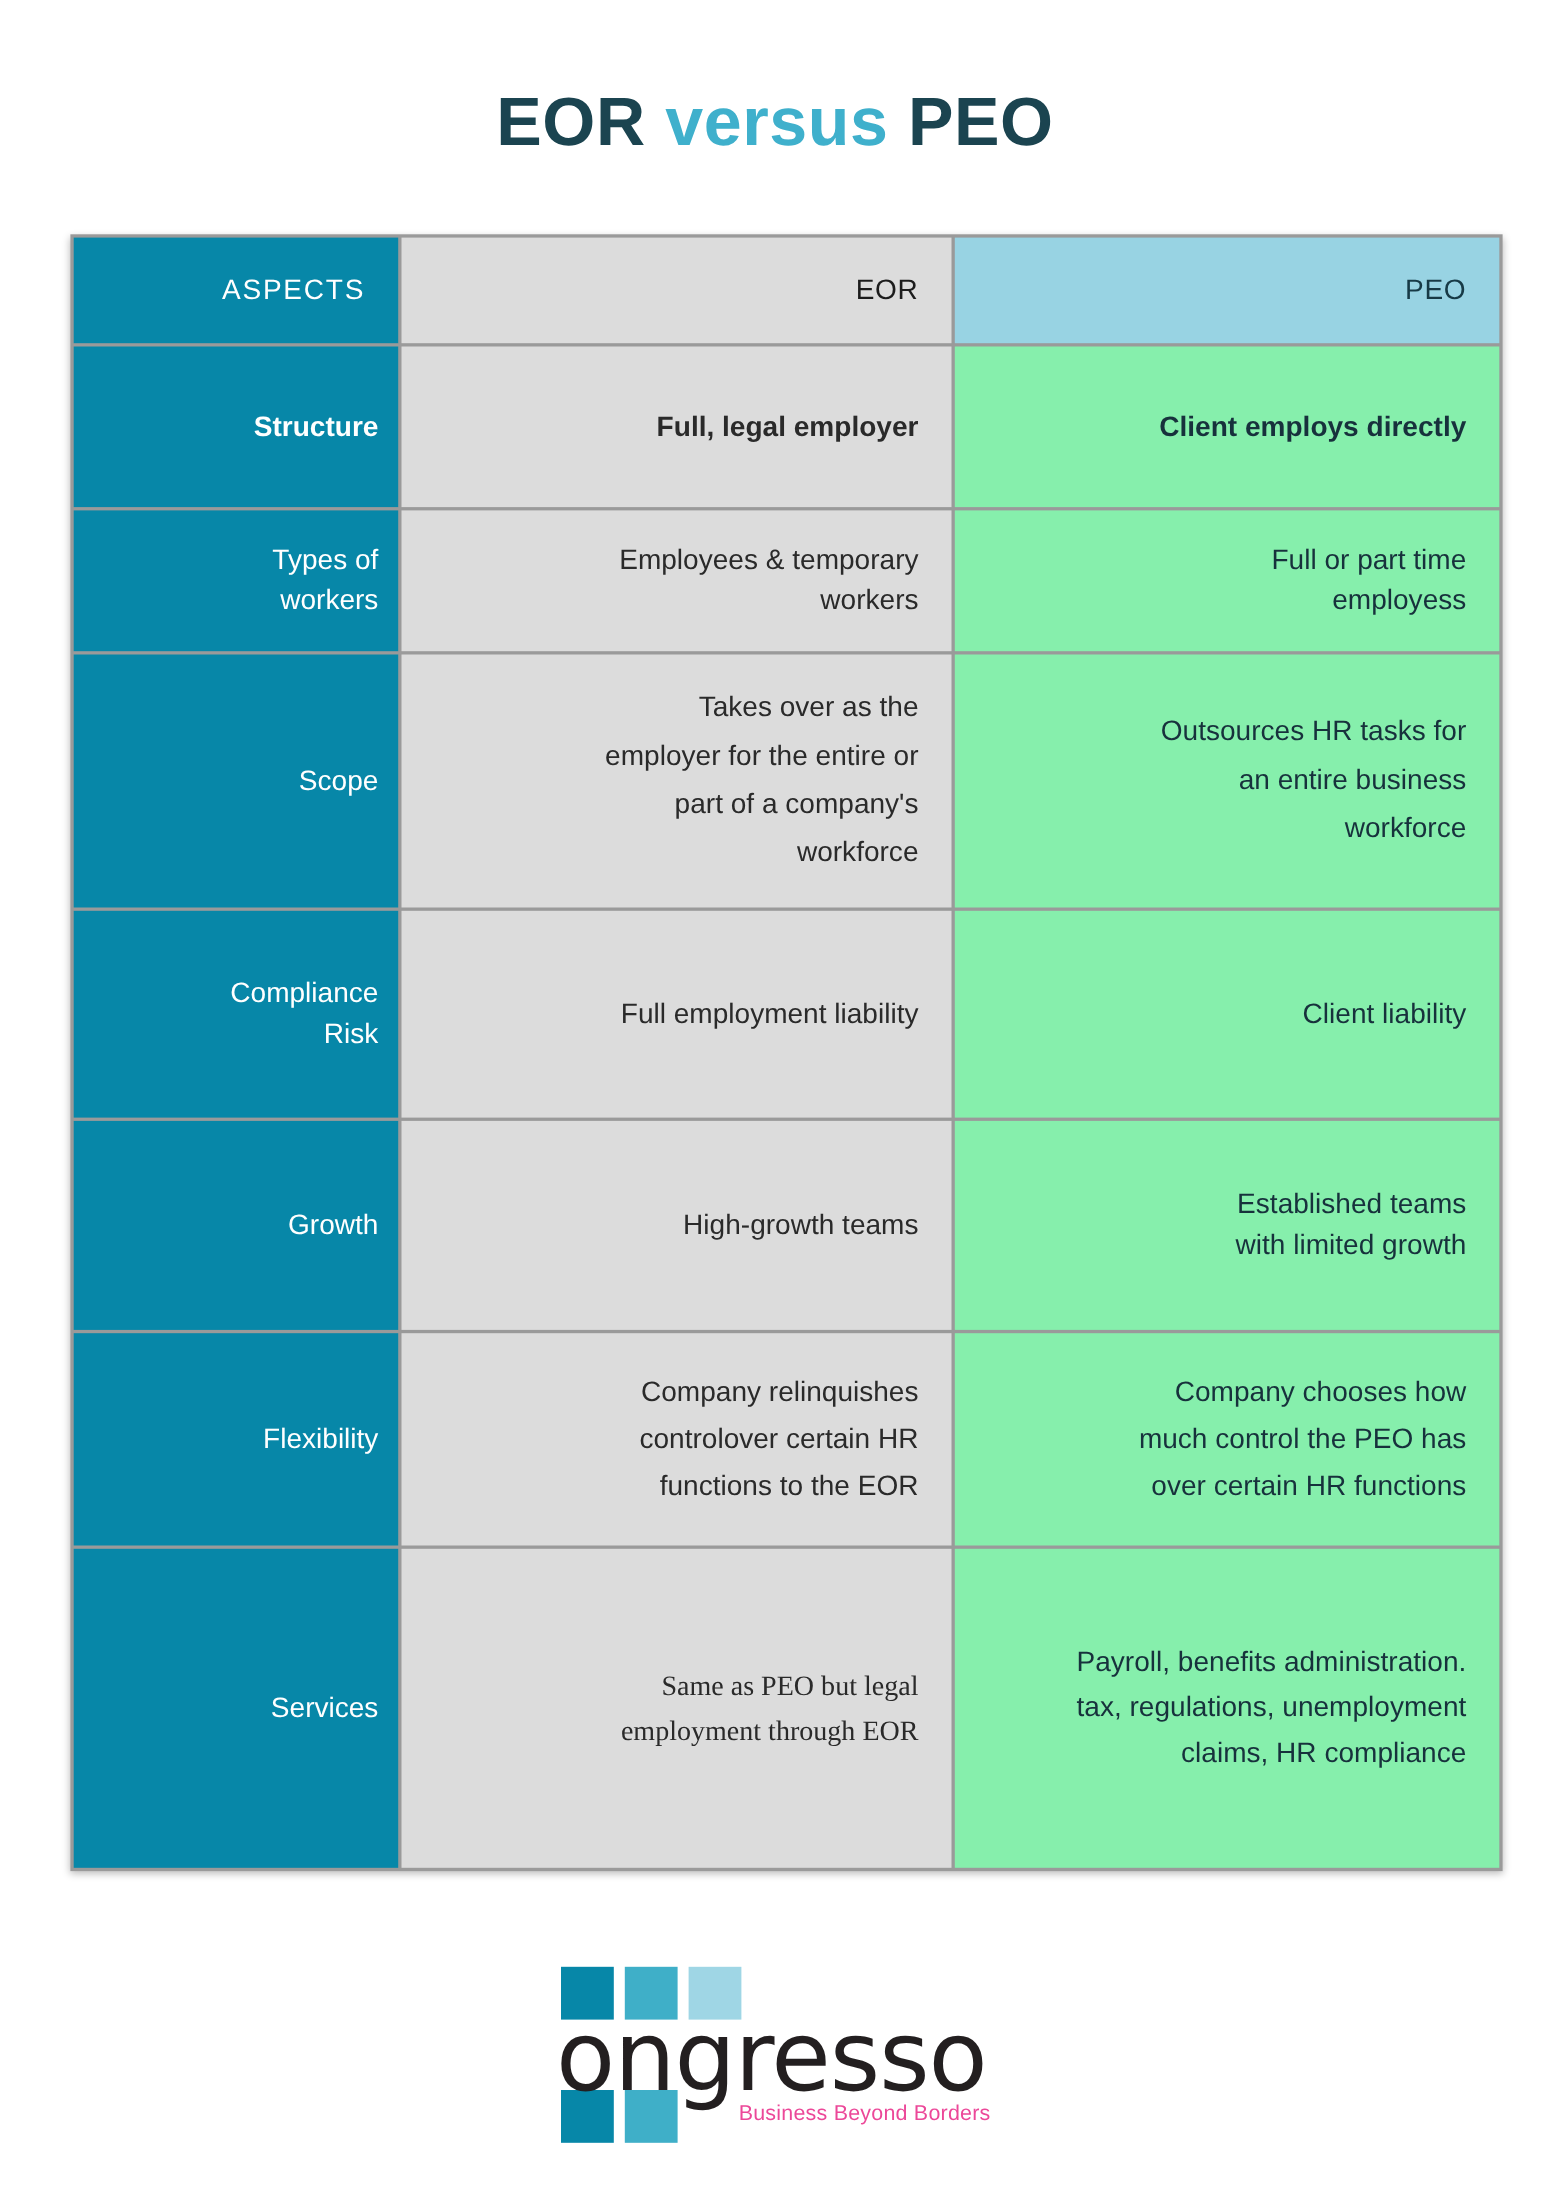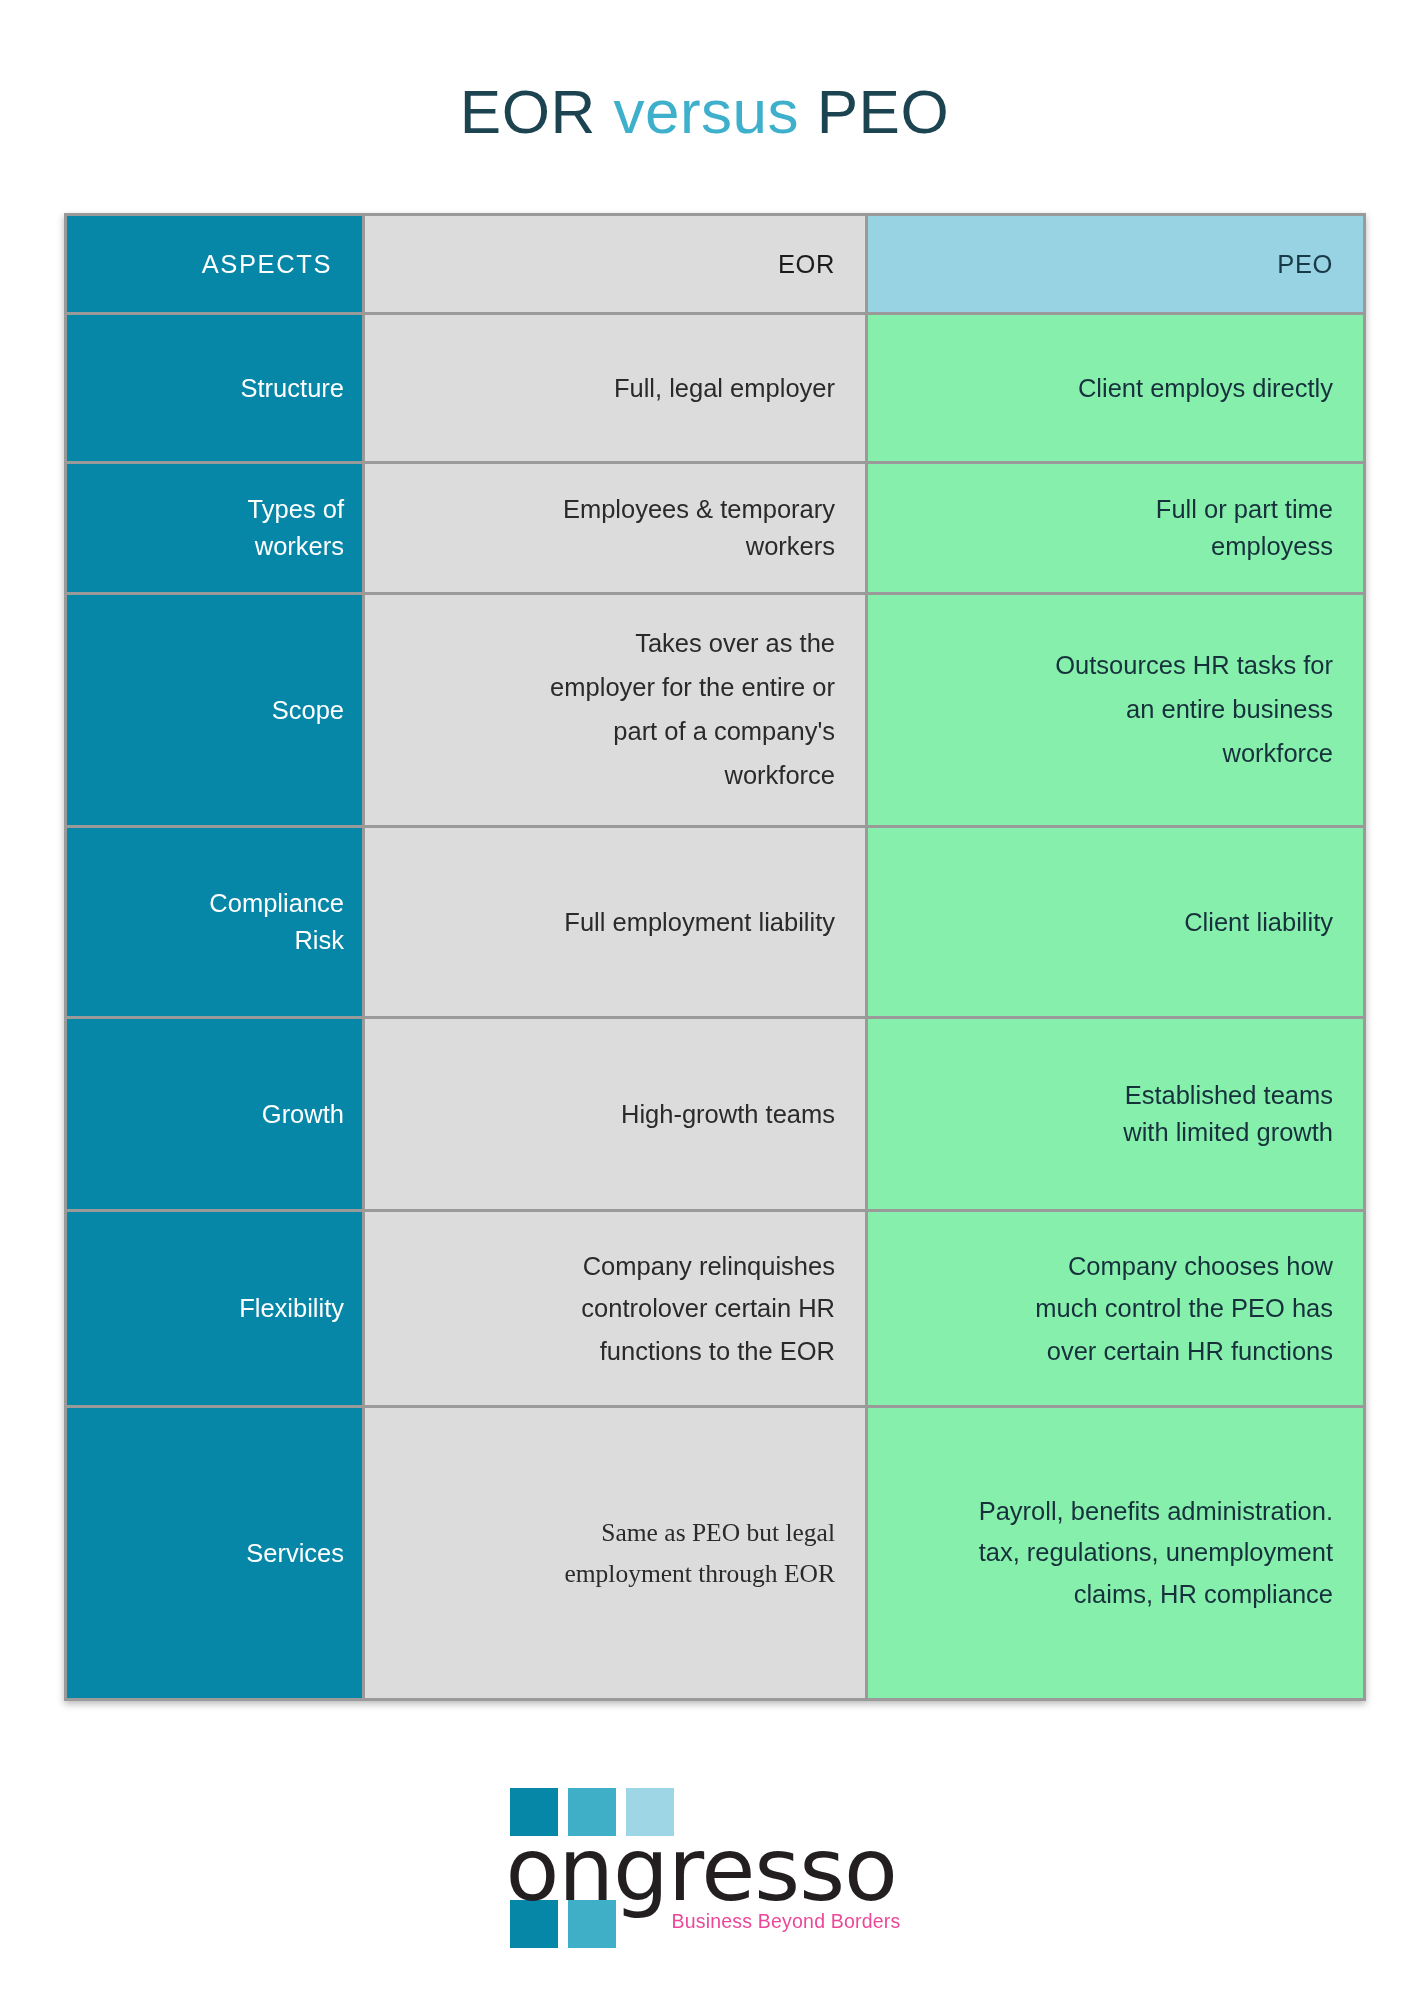--- a/index.html
+++ b/index.html
@@ -18,21 +18,21 @@
 
   
   .title-wrap {
     width: 100%;
     text-align: center;
     padding-top: 36px;
     box-sizing: border-box;
   }
   .title {
     font-size: 62px;
-    font-weight: normal;
+    font-weight: bold;
     letter-spacing: 0.5px;
     line-height: 1.1;
     white-space: nowrap;
   }
   .title .t-dark  { color: #1b4450; }
   .title .t-light { color: #3fb0cc; }
 
   
   .table-wrap {
     position: absolute;
@@ -103,21 +103,21 @@
   }
 
   td .cell-txt {
     display: block;
     padding: 0 26px;
     white-space: pre-line;
   }
   td.aspect .cell-txt { padding: 0 14px; }
 
   
-  tr.r0 td { height: 138px; }
+  tr.r0 td { height: 138px; font-weight: bold; }
   tr.r1 td { height: 120px; }
   tr.r2 td { height: 222px; }
   tr.r3 td { height: 180px; }
   tr.r4 td { height: 182px; }
   tr.r5 td { height: 185px; }
   tr.r6 td { height: 282px; }
 
   
   tr.r2 td.eor .cell-txt,
   tr.r2 td.peo .cell-txt { line-height: 1.72; }

